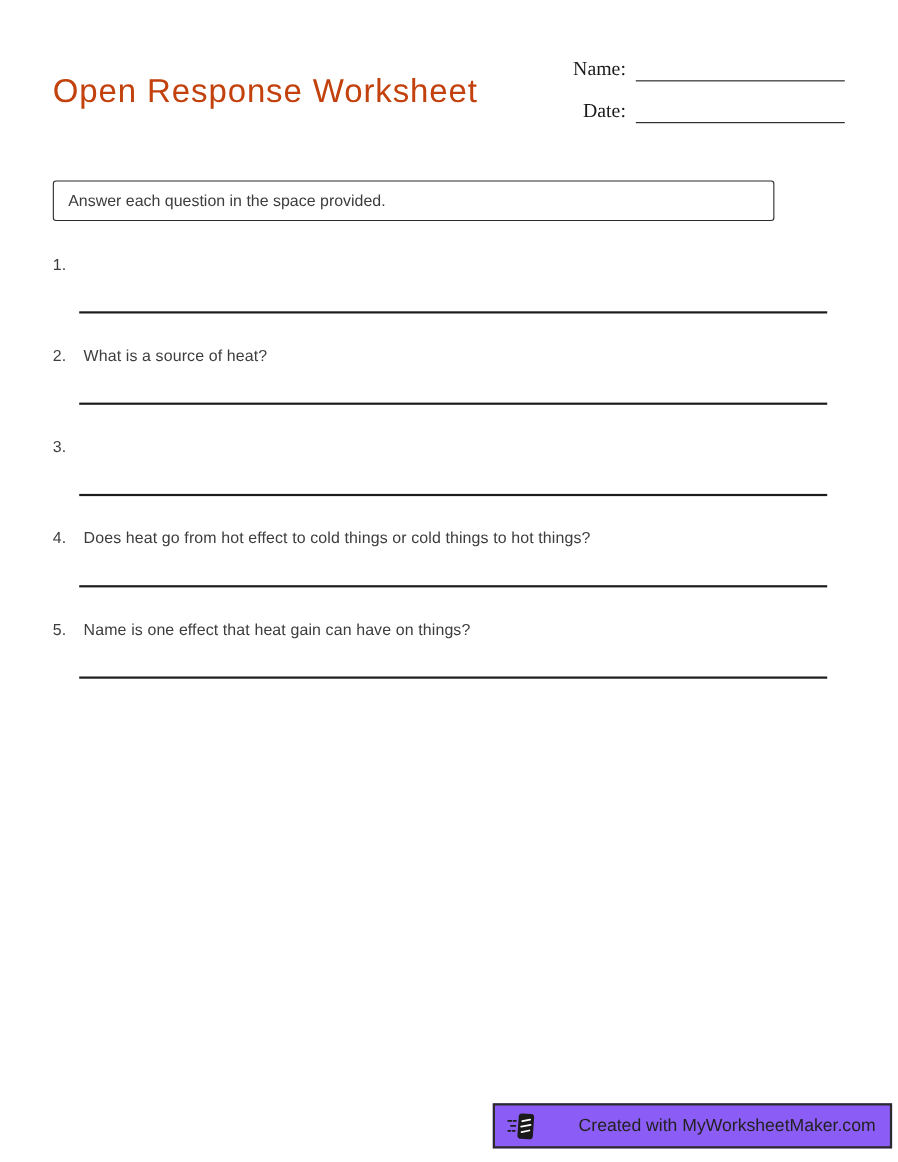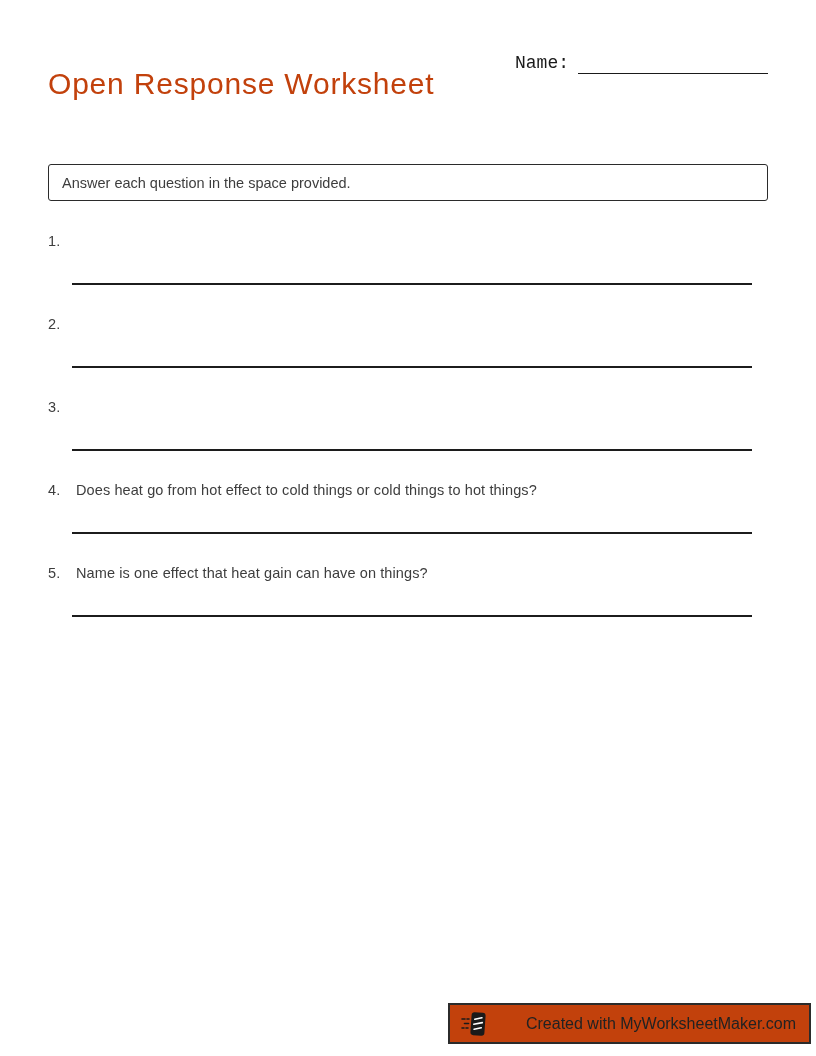--- a/index.html
+++ b/index.html
@@ -19,21 +19,21 @@
     top: 47px;
     font-size: 30px;
     font-weight: 400;
     letter-spacing: 0.8px;
     color: #c2410c;
   }
   .name-date {
     position: absolute;
     top: 50px;
     right: 48px;
-    font-family: Liberation Mono, monospace;
+    font-family: Liberation Serif, serif;
     font-size: 18px;
     color: #1a1a1a;
   }
   .nd-row {
     display: flex;
     align-items: flex-end;
     justify-content: flex-end;
     height: 24px;
     margin-bottom: 14px;
   }
@@ -43,21 +43,21 @@
     height: 21px;
     border-bottom: 1.5px solid #1a1a1a;
     margin-left: 9px;
   }
 
   
   .instruction-box {
     position: absolute;
     left: 48px;
     top: 164px;
-    width: 720px;
+    width: 656px;
     height: 37px;
     box-sizing: border-box;
     border: 1.5px solid #2b2b2b;
     border-radius: 3px;
     display: flex;
     align-items: center;
     padding-left: 13px;
     font-size: 14.5px;
     color: #3d3d3d;
   }
@@ -85,57 +85,62 @@
   }
 
   
   .footer-badge {
     position: absolute;
     top: 1003px;
     right: 5px;
     height: 41px;
     box-sizing: border-box;
     border: 2px solid #2b2b2b;
-    background: #c2410c;
+    background: #8b5cf6;
     display: flex;
     align-items: center;
     padding: 0 13px 0 11px;
     gap: 30px;
   }
   .badge-icon { margin-right: 8px; display: block; }
   .badge-text { font-size: 16px; color: #222222; white-space: nowrap; }
 </style>
 </head>
 <body>
 
 <h1 class="page-title">Open Response Worksheet</h1>
 
 <div class="name-date">
   <div class="nd-row">
     <span class="nd-label">Name:</span>
+    <span class="nd-line"></span>
+  </div>
+  <div class="nd-row">
+    <span class="nd-label">Date:</span>
     <span class="nd-line"></span>
   </div>
 </div>
 
 <div class="instruction-box">
   <span>Answer each question in the space provided.</span>
 </div>
 
 <div class="questions">
 
   <div class="question">
     <div class="q-row">
       <span class="q-num">1.</span>
     </div>
     <div class="answer-line"></div>
   </div>
 
   <div class="question">
     <div class="q-row">
       <span class="q-num">2.</span>
+      <span class="q-text">What is a source of heat?</span>
     </div>
     <div class="answer-line"></div>
   </div>
 
   <div class="question">
     <div class="q-row">
       <span class="q-num">3.</span>
     </div>
     <div class="answer-line"></div>
   </div>

